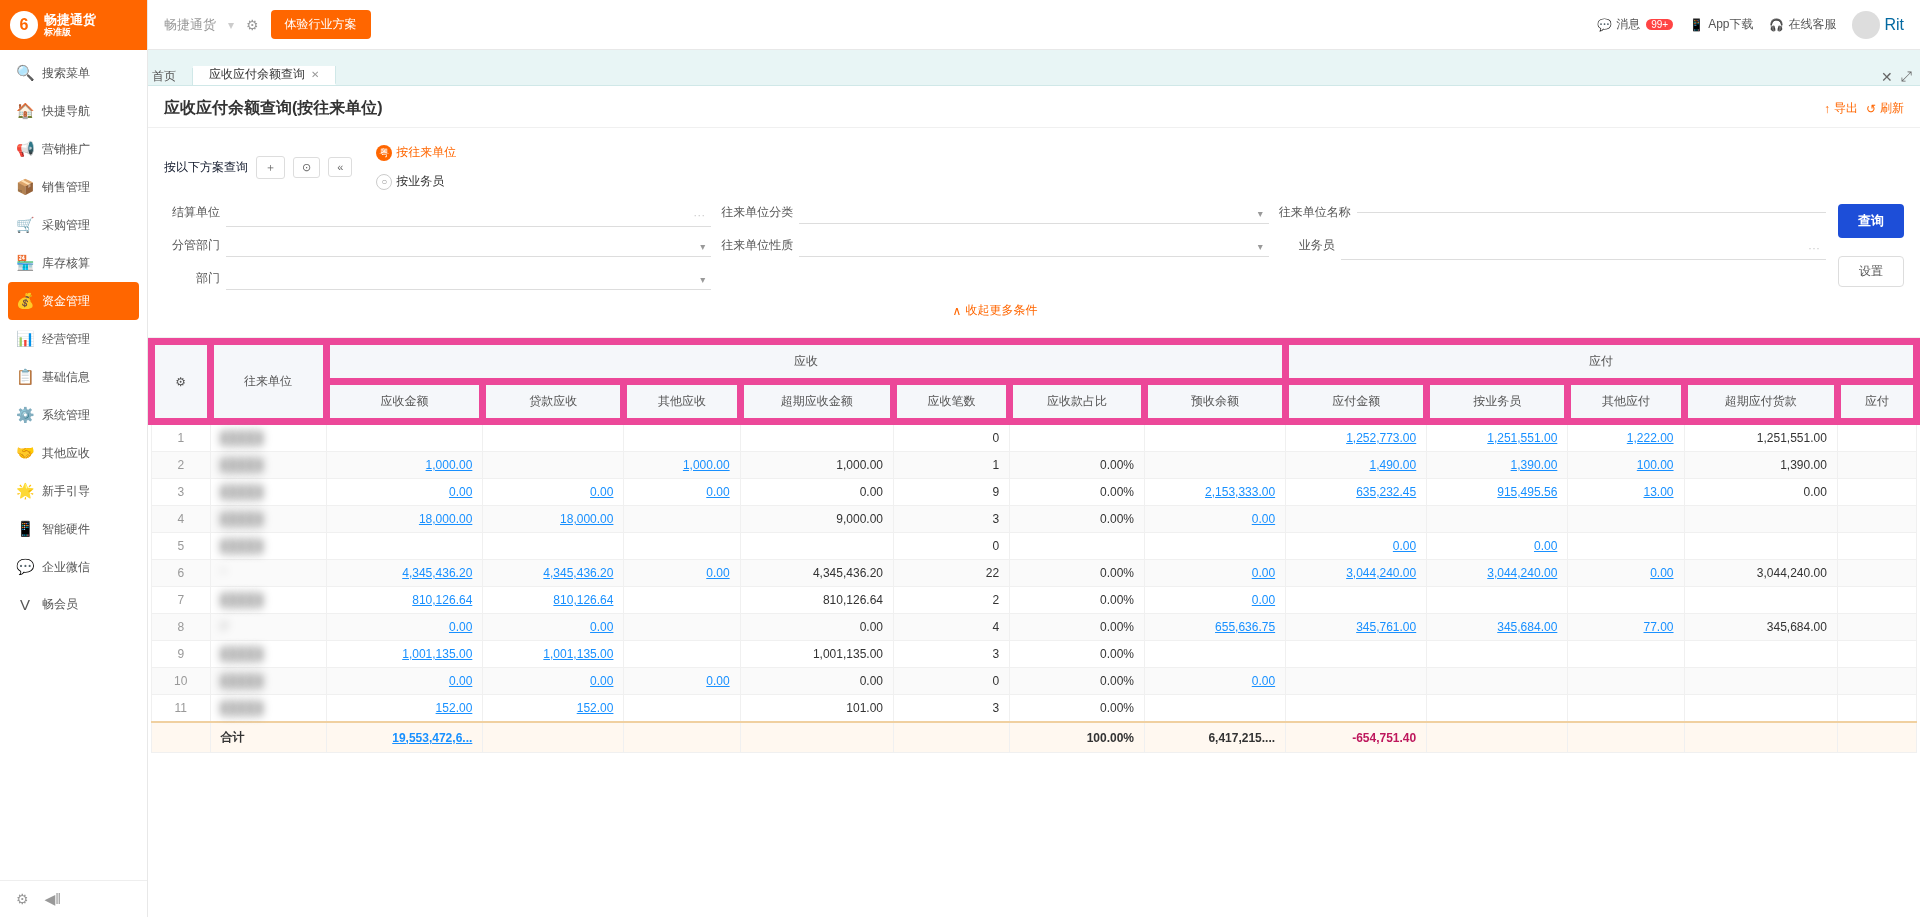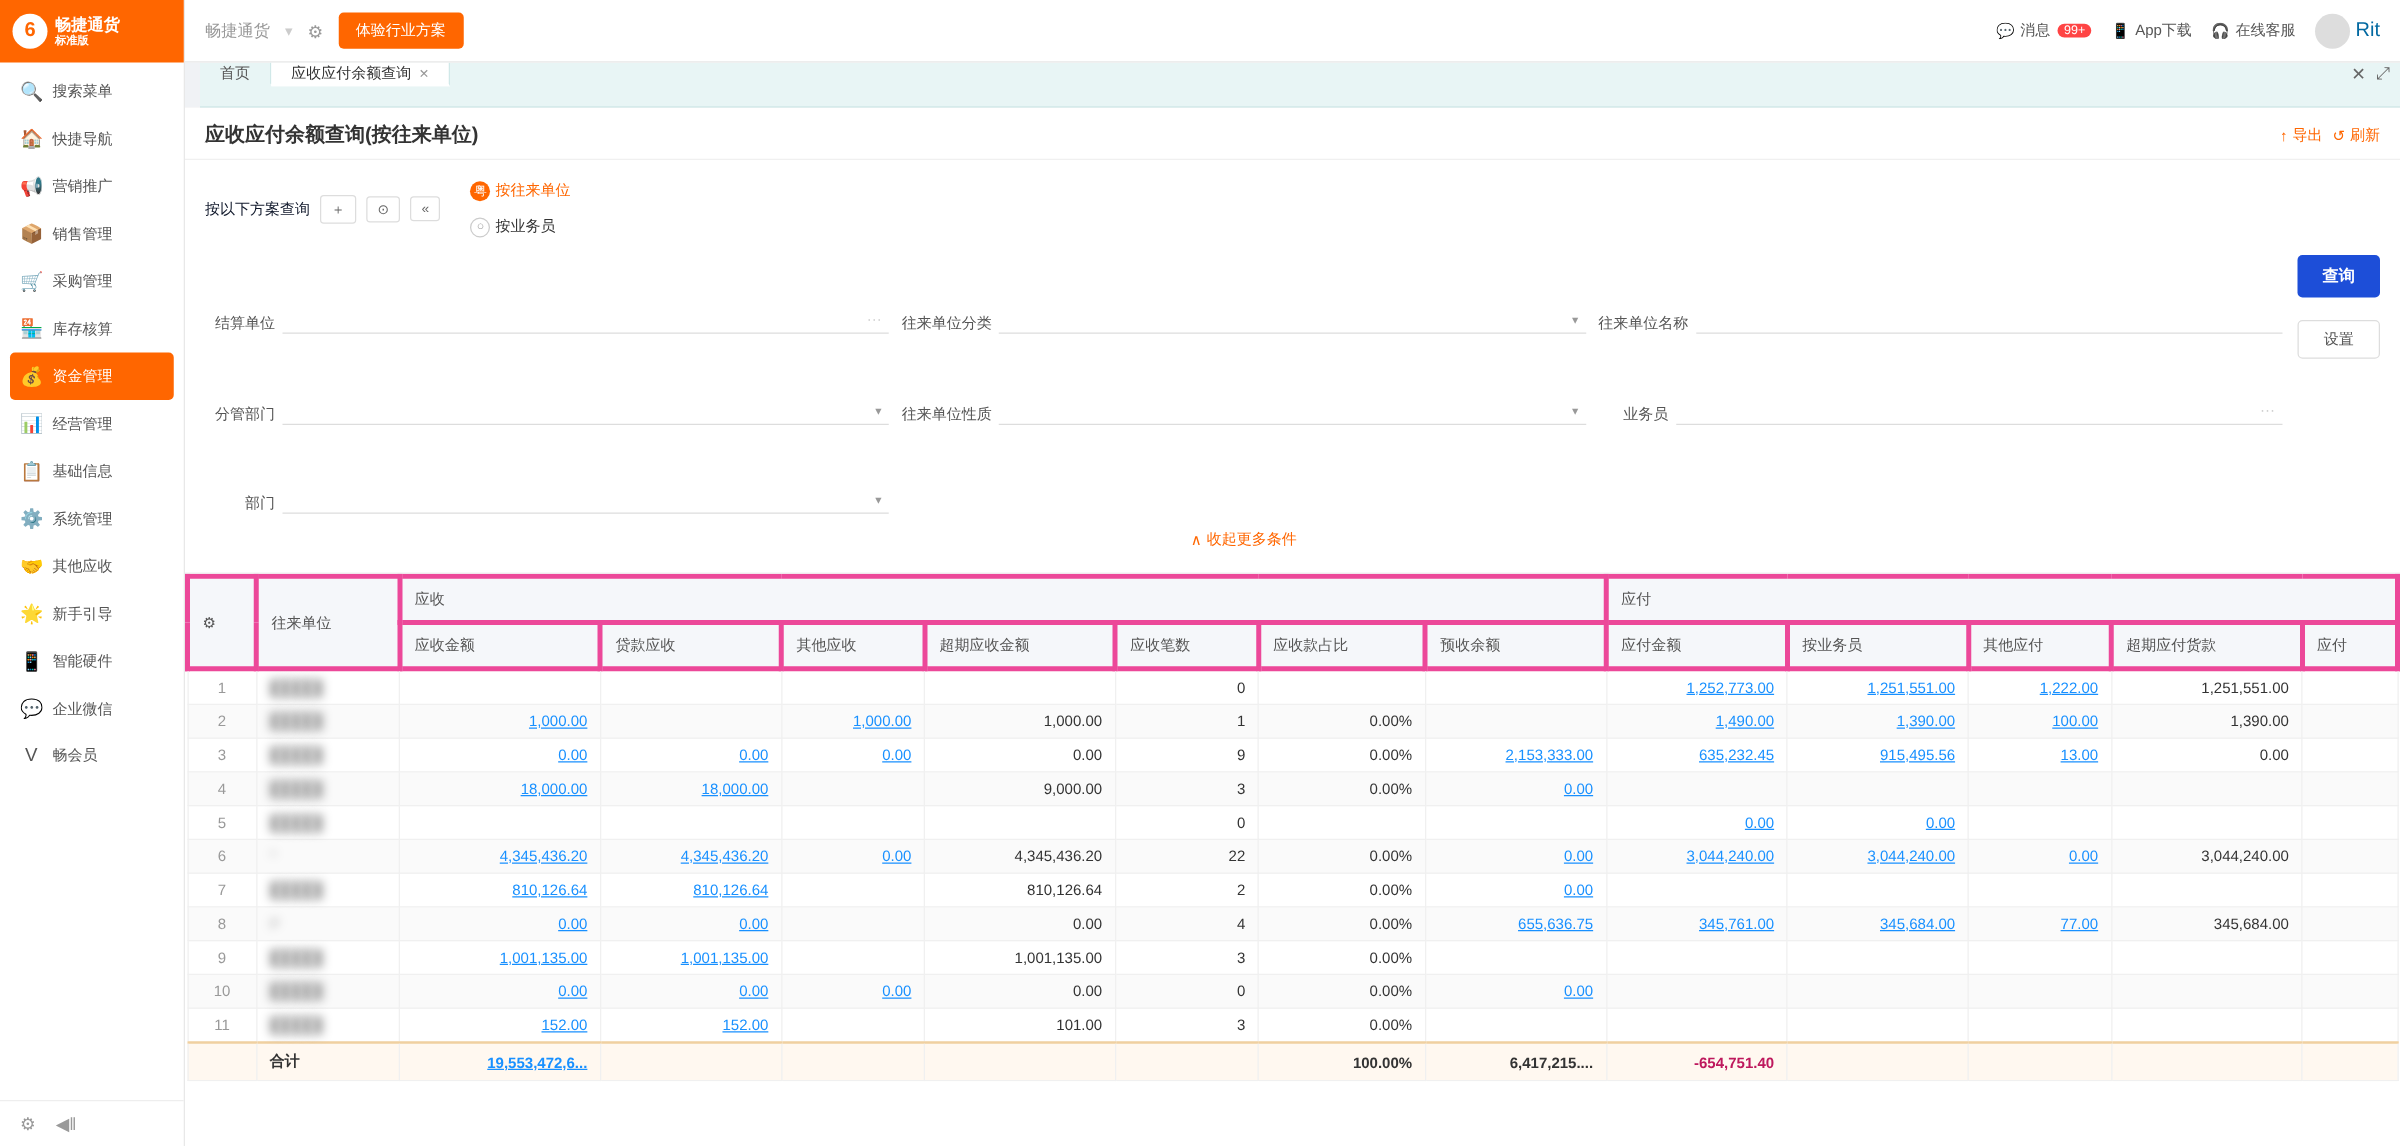--- a/index.html
+++ b/index.html
@@ -46,22 +46,22 @@
       padding: 6px 14px; cursor: pointer; font-size: 12px;
     }
     .topbar-right { margin-left: auto; display: flex; align-items: center; gap: 16px; color: #555; font-size: 12px; }
     .topbar-right-item { display: flex; align-items: center; gap: 4px; cursor: pointer; }
     .badge { background: #ff4444; color: #fff; border-radius: 10px; font-size: 10px; padding: 0 5px; margin-left: 2px; }
     .topbar-avatar { width: 28px; height: 28px; background: #ddd; border-radius: 50%; }
     .topbar-username { color: #0369a1; font-size: 16px; }
 
     
     .tabbar {
-      position: fixed; left: 160px; top: 50px; right: 0; height: 36px;
-      background: #e8f5f5; display: flex; align-items: flex-start; z-index: 98;
+      position: fixed; left: 136px; top: 50px; right: 0; height: 36px;
+      background: #e8f5f5; display: flex; align-items: flex-end; z-index: 98;
       border-bottom: 1px solid #d0e8e8;
     }
     .tab {
       display: flex; align-items: center; padding: 0 16px; cursor: pointer;
       font-size: 12px; color: #555; gap: 6px; border-right: 1px solid #d0e8e8;
     }
     .tab.active { background: #fff; color: #333; border-bottom: 2px solid #fff; }
     .tab-close { color: #999; font-size: 10px; cursor: pointer; }
     .tabbar-controls { margin-left: auto; display: flex; align-items: center; padding: 0 8px; gap: 8px; }
     .tabbar-ctrl-btn { color: #666; cursor: pointer; font-size: 14px; }
@@ -87,40 +87,40 @@
     .query-area { padding: 12px 16px; background: #fff; border-bottom: 1px solid #f0f0f0; }
     .query-scheme { display: flex; align-items: center; gap: 8px; margin-bottom: 10px; }
     .query-scheme-label { color: #0f172a; font-size: 12px; }
     .scheme-btn { border: 1px solid #ddd; border-radius: 3px; padding: 3px 8px; cursor: pointer; font-size: 11px; color: #666; background: #fff; }
     .scheme-option { display: flex; align-items: center; gap: 4px; cursor: pointer; padding: 4px 8px; border-radius: 3px; }
     .scheme-option.active { color: #ff6600; }
     .scheme-option-icon { width: 16px; height: 16px; border-radius: 50%; background: #ff6600; color: #fff; display: flex; align-items: center; justify-content: center; font-size: 10px; }
     .scheme-option-icon2 { width: 16px; height: 16px; border-radius: 50%; border: 1px solid #ccc; display: flex; align-items: center; justify-content: center; font-size: 10px; color: #999; }
 
     .query-fields { display: grid; grid-template-columns: 1fr 1fr 1fr; gap: 10px; }
-    .query-field { display: flex; align-items: flex-end; gap: 6px; margin-top: 40px; }
+    .query-field { display: flex; align-items: flex-start; gap: 6px; }
     .query-field-label { color: #555; font-size: 12px; white-space: nowrap; min-width: 56px; text-align: right; }
     .query-field-input {
       flex: 1; border: none; border-bottom: 1px solid #ddd; padding: 4px 6px;
       font-size: 12px; color: #333; outline: none; background: transparent;
       display: flex; align-items: center; justify-content: space-between; cursor: pointer;
     }
     .query-field-dots { color: #ccc; }
     .query-field-arrow { color: #999; font-size: 10px; }
 
     .query-collapse { display: flex; align-items: center; justify-content: center; padding: 6px; color: #ff6600; cursor: pointer; font-size: 12px; gap: 4px; }
     .btn-query { background: #1d4ed8; color: #fff; border: none; border-radius: 4px; padding: 8px 20px; cursor: pointer; font-size: 13px; font-weight: bold; }
     .btn-setting { background: #fff; color: #555; border: 1px solid #ddd; border-radius: 4px; padding: 6px 20px; cursor: pointer; font-size: 12px; margin-top: 12px; }
 
     
     .table-container { overflow: auto; }
     .data-table { width: 100%; border-collapse: collapse; font-size: 12px; }
     .data-table th {
-      background: #f5f7fa; padding: 8px 10px; text-align: left;
-      border: 4px solid #ec4899; color: #555; font-weight: normal; white-space: nowrap;
+      background: #f5f7fa; padding: 8px 10px; text-align: center;
+      border: 7px solid #ec4899; color: #555; font-weight: normal; white-space: nowrap;
     }
     .data-table td {
       padding: 6px 10px; border: 1px solid #f0f0f0; color: #333;
       white-space: nowrap; text-align: right;
     }
     .data-table td:nth-child(2) { text-align: left; }
     .data-table td:first-child { text-align: center; color: #999; }
     .data-table tr:nth-child(even) { background: #fafafa; }
     .data-table .link { color: #1890ff; text-decoration: underline; cursor: pointer; }
     .table-footer { background: #fff8f0; font-weight: bold; }

